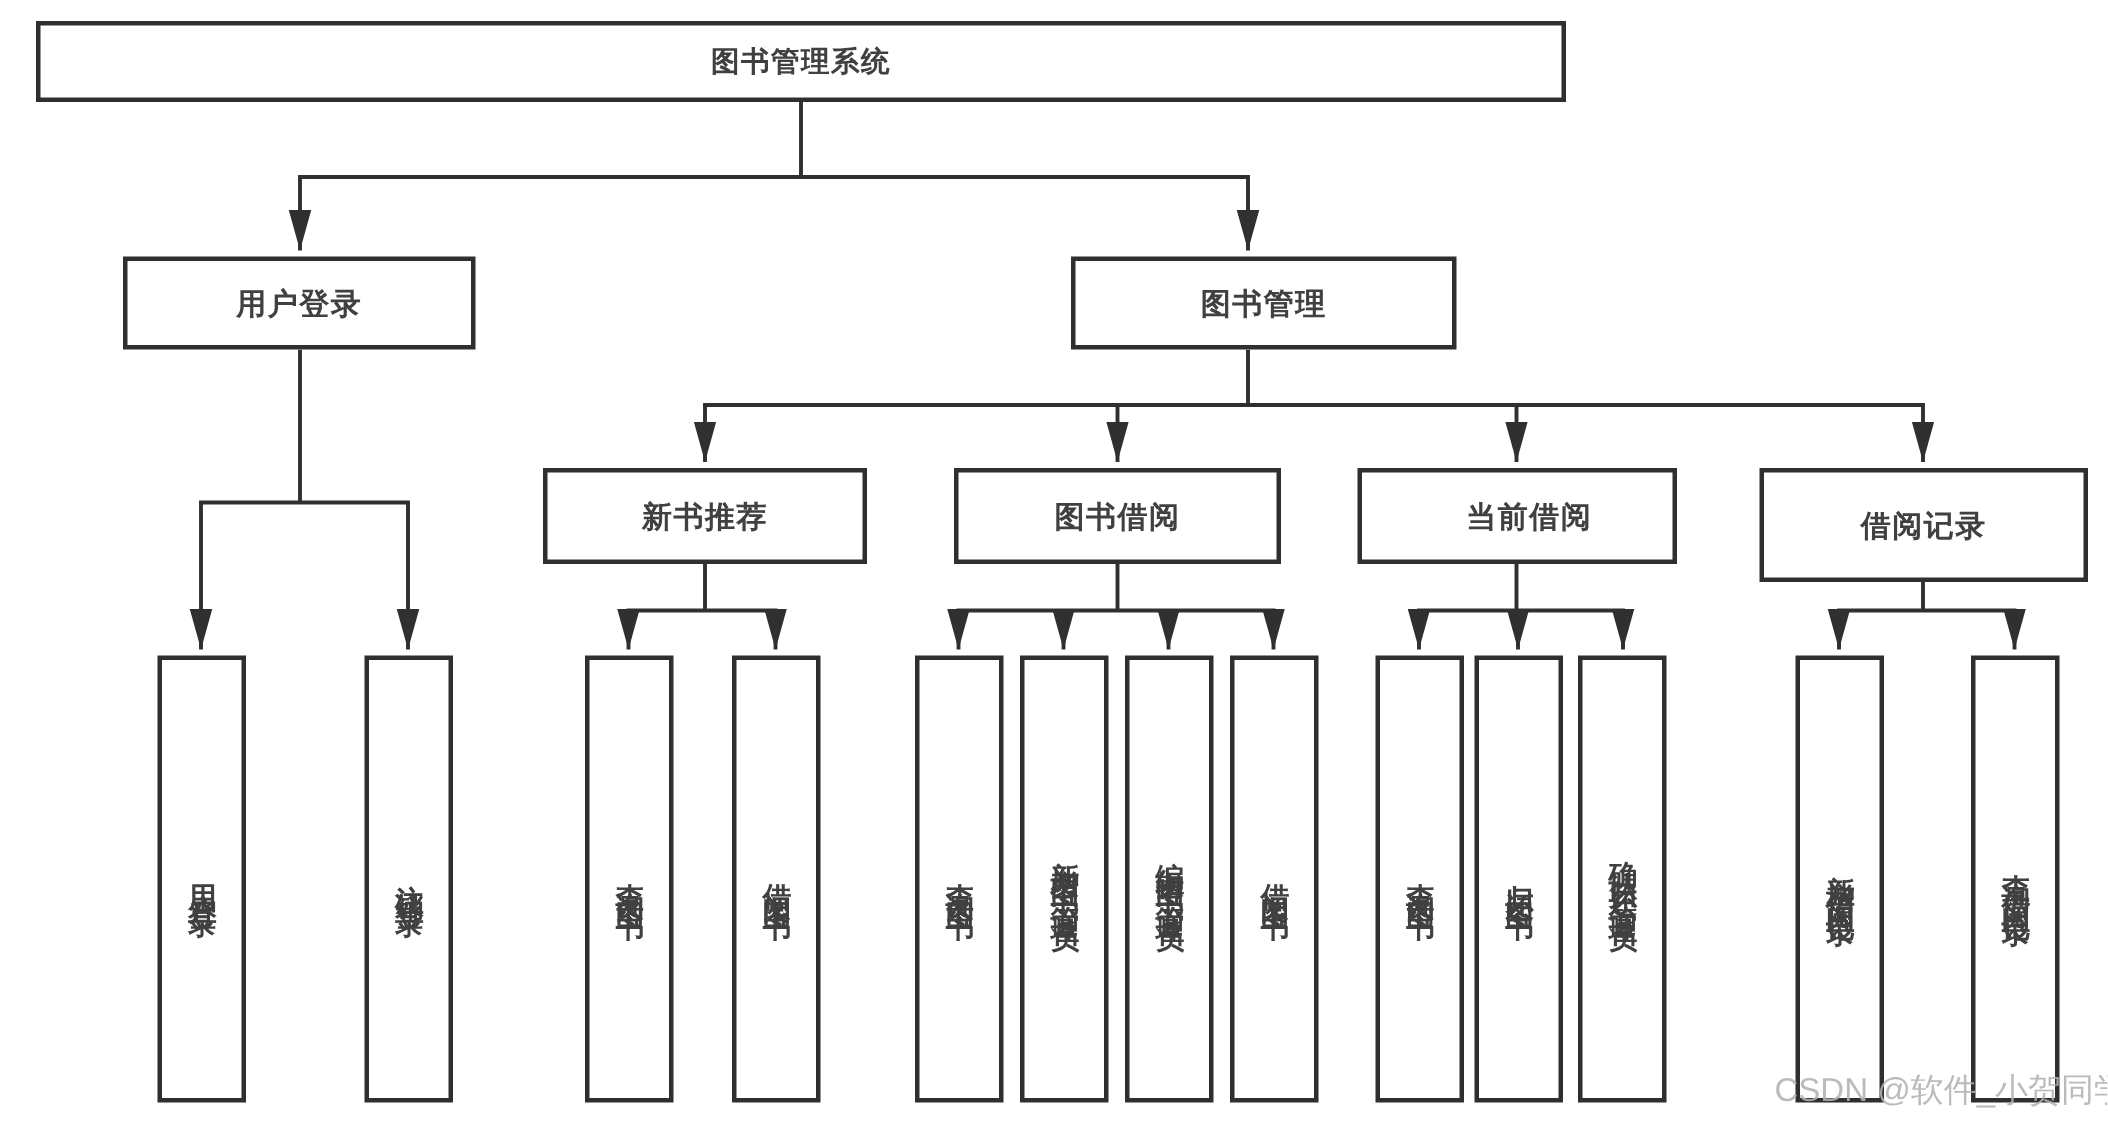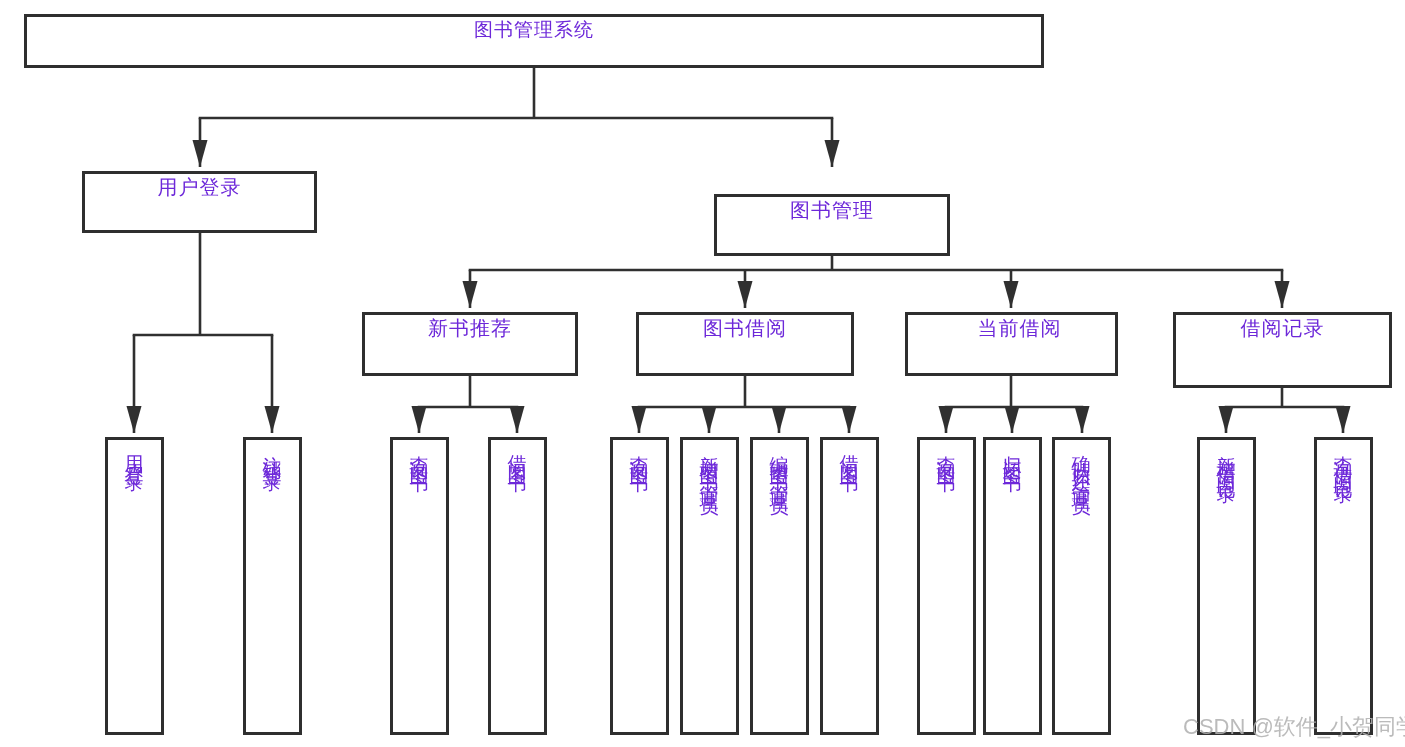--- a/index.html
+++ b/index.html
@@ -17,24 +17,25 @@
     width: 1405px; height: 747px;
     z-index: 1;
   }
   #connectors line { stroke: #303030; stroke-width: 2.6; }
   .box {
     position: absolute;
     box-sizing: border-box;
     background: #ffffff;
     border: 3px solid #2f2f2f;
     display: flex;
-    align-items: flex-start;
+    align-items: center;
     justify-content: center;
-    color: #6d28d9;
+    color: #404040;
     z-index: 2;
+    font-weight: bold;
   }
   .box.h { font-size: 20px; letter-spacing: 1px; }
   .box.root { font-size: 19px; }
   .box.v { font-size: 19px; }
   .box.v .vtext {
     writing-mode: vertical-rl;
     text-orientation: mixed;
     letter-spacing: 6px;
     line-height: 1;
     max-height: 284px;
@@ -118,21 +119,21 @@
     </g>
   </svg>
 
   <div class="box h root" style="left:24px; top:14px; width:1020px; height:54px;">
     <span>图书管理系统</span>
   </div>
 
   <div class="box h" style="left:82px; top:171px; width:235px; height:62px;">
     <span>用户登录</span>
   </div>
-  <div class="box h" style="left:714px; top:171px; width:236px; height:62px;margin-top:23px;">
+  <div class="box h" style="left:714px; top:171px; width:257px; height:62px;">
     <span>图书管理</span>
   </div>
 
   <div class="box h" style="left:636px; top:312px; width:218px; height:64px;">
     <span>图书借阅</span>
   </div>
   <div class="box h" style="left:362px; top:312px; width:216px; height:64px;">
     <span>新书推荐</span>
   </div>
   <div class="box h" style="left:905px; top:312px; width:213px; height:64px;padding-left:16px;">

